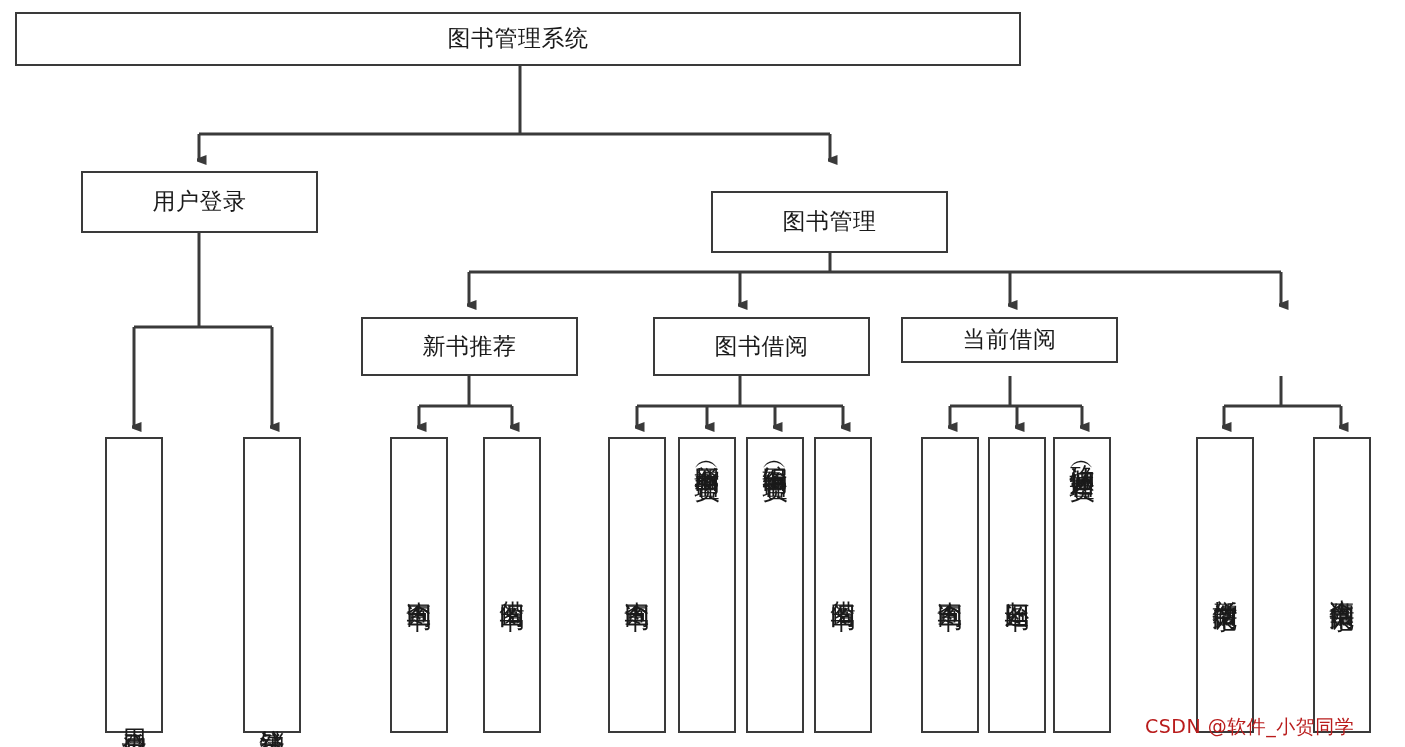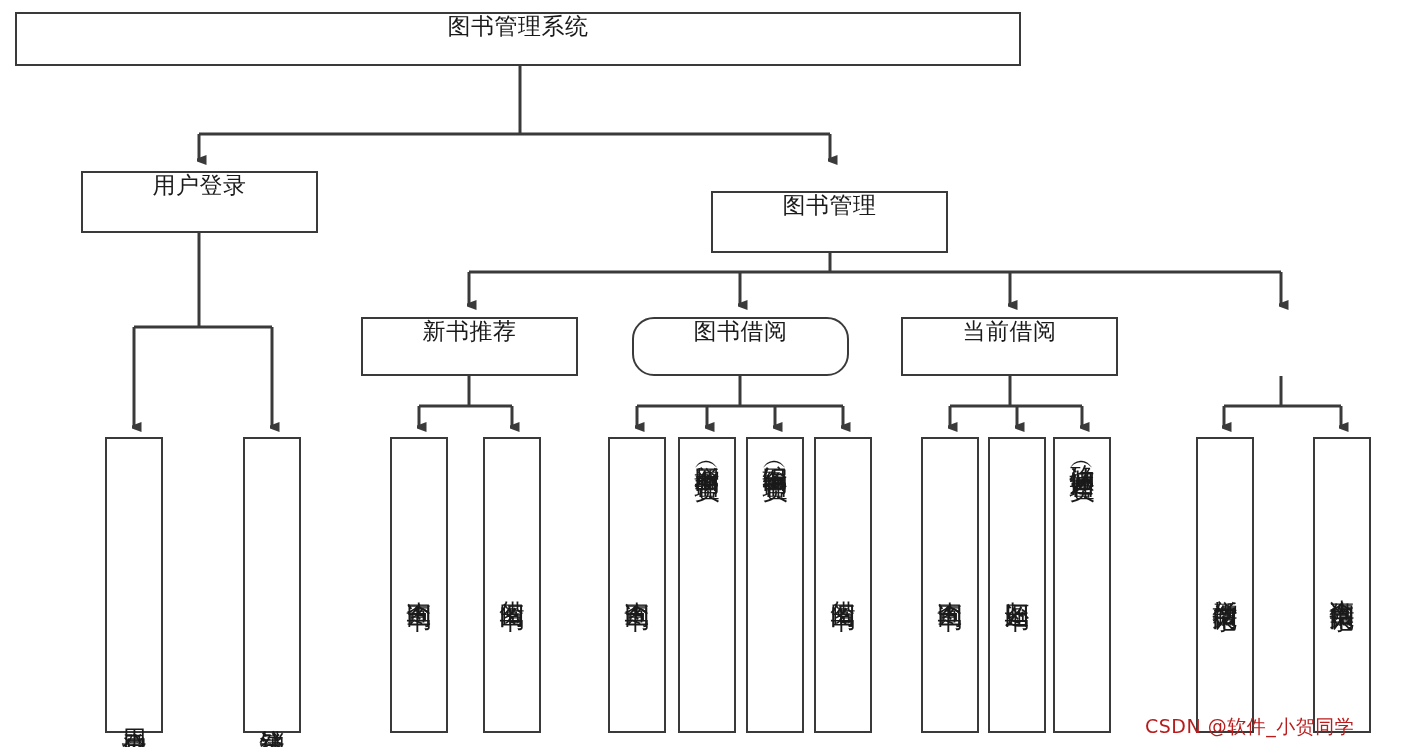--- a/index.html
+++ b/index.html
@@ -24,21 +24,21 @@
     top: 0;
     width: 1405px;
     height: 747px;
     pointer-events: none;
   }
   .node {
     position: absolute;
     background: #ffffff;
     border: 2.5px solid #3a3a3a;
     display: flex;
-    align-items: flex-start;
+    align-items: center;
     justify-content: center;
     color: #1a1a1a;
     z-index: 2;
   }
   .node-h {
     font-size: 23px;
     line-height: 1.1;
     letter-spacing: 0.5px;
     white-space: nowrap;
   }
@@ -136,24 +136,24 @@
   <div class="node node-h" style="left:81px; top:171px; width:237px; height:62px;">
     <span>用户登录</span>
   </div>
   <div class="node node-h" style="left:711px; top:171px; width:237px; height:62px;margin-top:20px;">
     <span>图书管理</span>
   </div>
 
   <div class="node node-h" style="left:361px; top:317px; width:217px; height:59px;">
     <span>新书推荐</span>
   </div>
-  <div class="node node-h" style="left:632px; top:317px; width:217px; height:59px;border-radius:22px;">
+  <div class="node node-h" style="left:653px; top:317px; width:217px; height:59px;">
     <span>图书借阅</span>
   </div>
-  <div class="node node-h" style="left:901px; top:317px; width:217px; height:59px;">
+  <div class="node node-h" style="left:901px; top:317px; width:217px; height:46px;">
     <span>当前借阅</span>
   </div>
 
   <div class="node node-v align-bottom" style="left:105px; top:437px; width:58px; height:296px;">
     <span class="vtext">用户登录</span>
   </div>
   <div class="node node-v align-bottom" style="left:243px; top:437px; width:58px; height:296px;">
     <span class="vtext">注销登录</span>
   </div>
 

